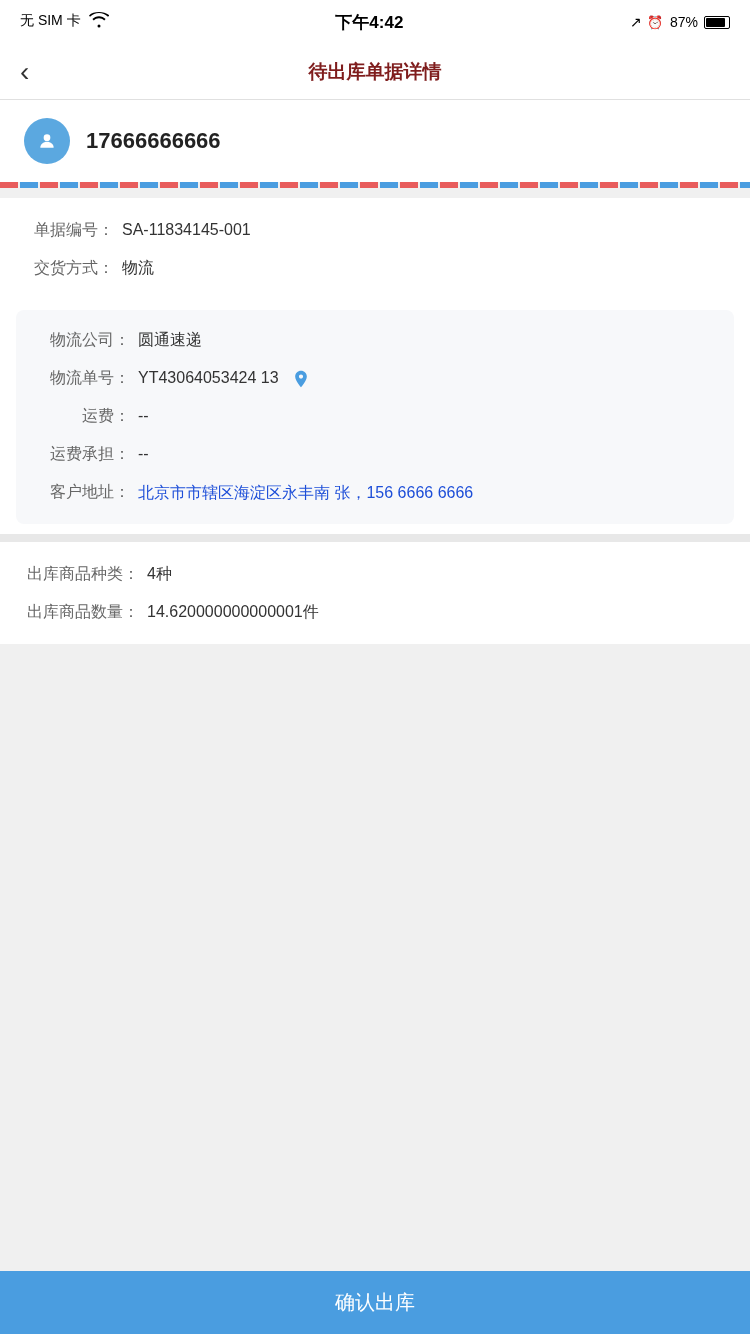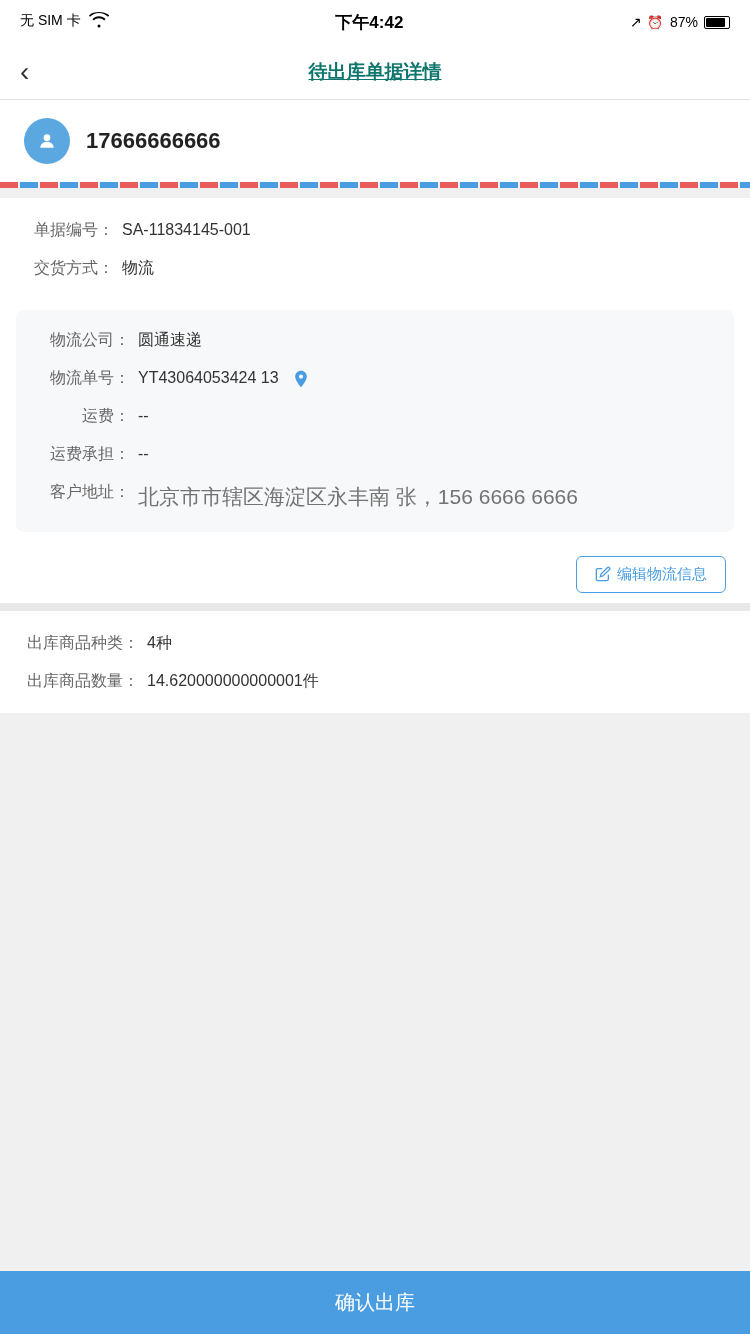--- a/index.html
+++ b/index.html
@@ -59,22 +59,21 @@
       color: #333;
       cursor: pointer;
       width: 40px;
     }
     .nav-title {
       position: absolute;
       left: 50%;
       transform: translateX(-50%);
       font-size: 19px;
       font-weight: 600;
-      color: #0f766e;
-      text-decoration: underline;
+      color: #7f1d1d;
     }
 
     
     .customer-header {
       background: #fff;
       padding: 18px 24px;
       display: flex;
       align-items: center;
       gap: 16px;
       position: relative;
@@ -147,22 +146,22 @@
       padding: 18px 24px;
     }
 
     .location-icon-inline {
       display: inline-flex;
       vertical-align: middle;
       margin-left: 8px;
     }
 
     .address-value {
-      color: #737373;
-      font-size: 21px;
+      color: #1d4ed8;
+      font-size: 16px;
       margin-left: 8px;
       flex: 1;
       line-height: 1.6;
     }
 
     
     .edit-btn-row {
       display: flex;
       justify-content: flex-end;
       padding: 14px 24px 10px;
@@ -328,29 +327,20 @@
         <span class="info-label">运费承担：</span>
         <span class="info-value">--</span>
       </div>
       <div class="info-row">
         <span class="info-label">客户地址：</span>
         <span class="address-value">北京市市辖区海淀区永丰南  张，156 6666 6666</span>
       </div>
     </div>
   </div>
 
-  <div class="edit-btn-row">
-    <button class="edit-btn">
-      <svg width="16" height="16" viewBox="0 0 24 24" fill="none" stroke="#4a9de0" stroke-width="2">
-        <path d="M11 4H4a2 2 0 0 0-2 2v14a2 2 0 0 0 2 2h14a2 2 0 0 0 2-2v-7"></path>
-        <path d="M18.5 2.5a2.121 2.121 0 0 1 3 3L12 15l-4 1 1-4 9.5-9.5z"></path>
-      </svg>
-      <span>编辑物流信息</span>
-    </button>
-  </div>
 
   <div class="divider"></div>
 
   <div class="product-section">
     <div class="info-row">
       <span class="info-label" style="min-width:115px;">出库商品种类：</span>
       <span class="info-value">4种</span>
     </div>
     <div class="info-row">
       <span class="info-label" style="min-width:115px;">出库商品数量：</span>

